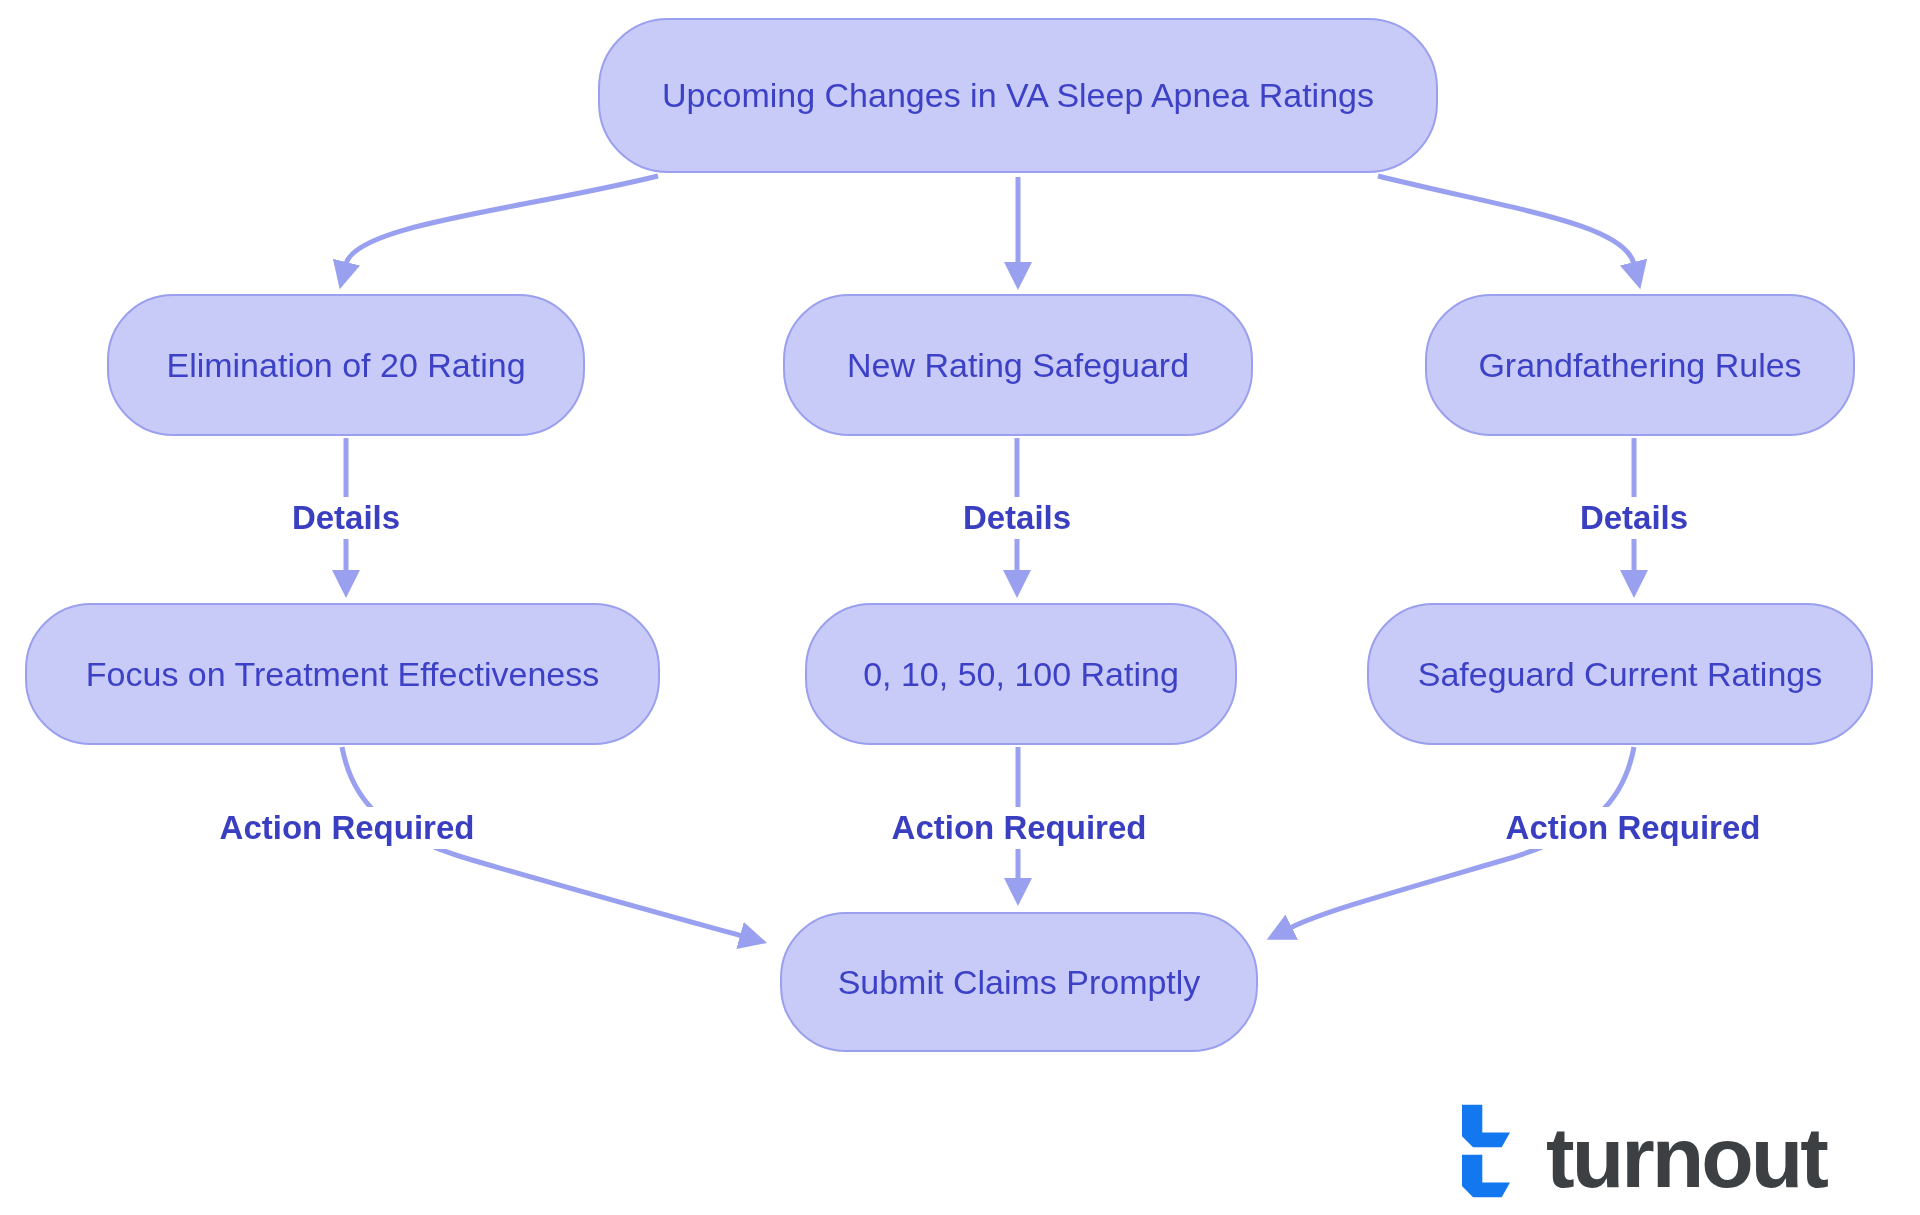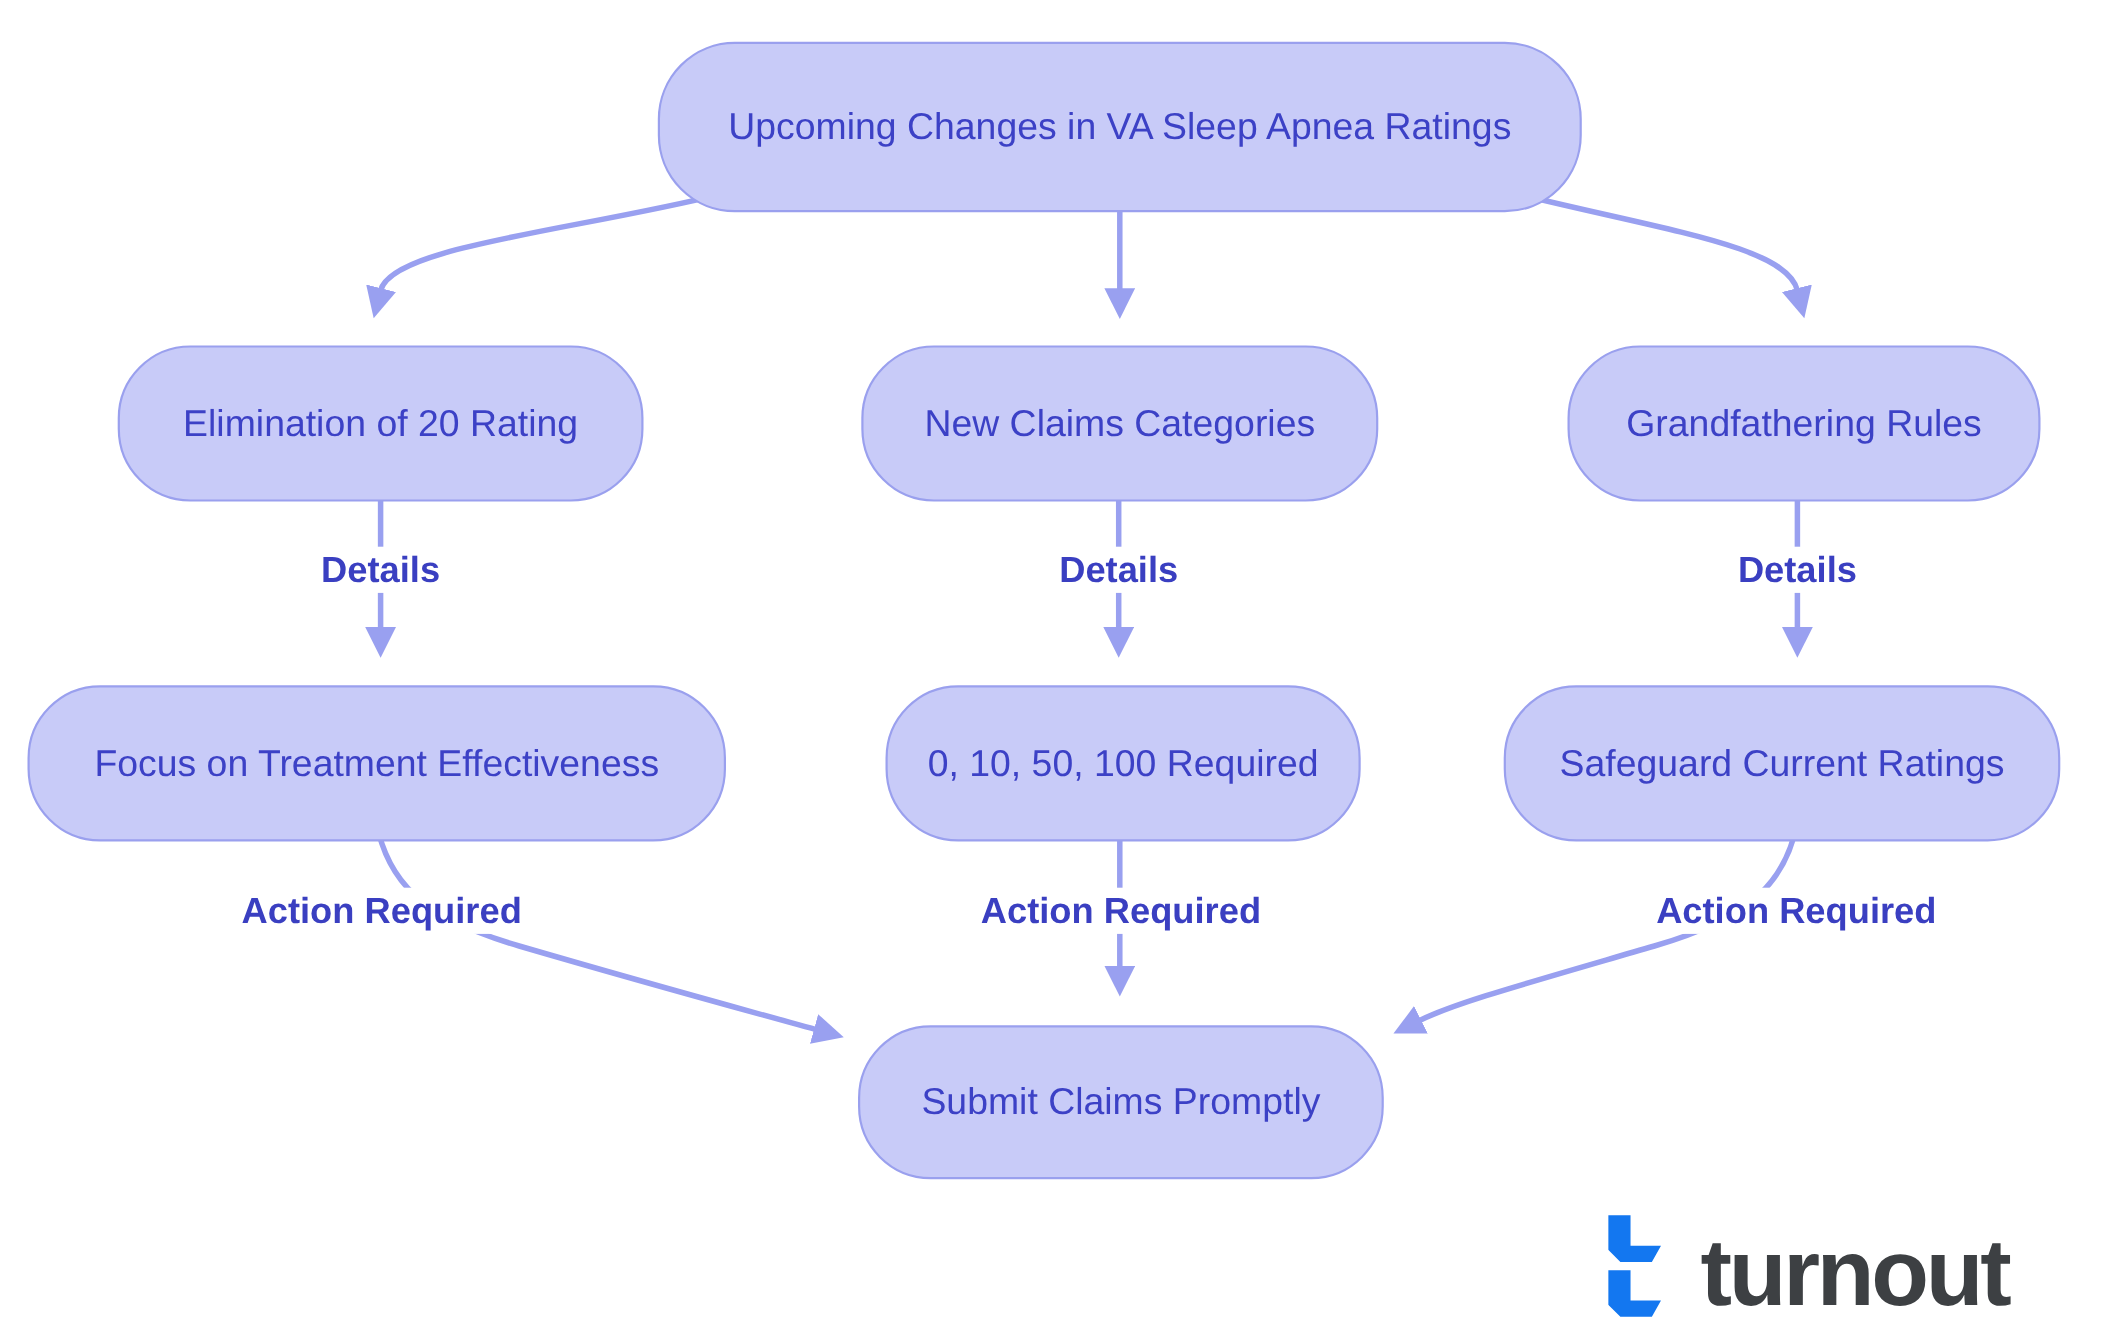--- a/index.html
+++ b/index.html
@@ -15,21 +15,20 @@
     position:absolute;
     display:flex;align-items:center;justify-content:center;
     background:#c8cbf8;
     border:2.5px solid #9aa0ee;
     border-radius:66px;
     color:#3c41c6;
     font-size:34px;font-weight:500;
     text-align:center;
     box-sizing:border-box;
     white-space:nowrap;
-    margin-top:20px;
   }
   .edge-label{
     position:absolute;
     transform:translate(-50%,-50%);
     background:#ffffff;
     color:#3a3fc1;
     font-size:33px;font-weight:700;
     padding:2px 10px;
     white-space:nowrap;
   }
@@ -60,25 +59,25 @@
       <path d="M 1634 438 L 1634 572" marker-end="url(#arrow)"></path>
       <path d="M 342 747 C 352 800 382 834 472 860 C 592 895 662 914 742 936" marker-end="url(#arrow)"></path>
       <path d="M 1018 747 L 1018 880" marker-end="url(#arrow)"></path>
       <path d="M 1634 747 C 1624 800 1594 834 1504 860 C 1384 895 1322 912 1290 928" marker-end="url(#arrow)"></path>
     </g>
   </svg>
 
   <div class="node" style="left:598px;top:18px;width:840px;height:155px;border-radius:70px;">Upcoming Changes in VA Sleep Apnea Ratings</div>
 
   <div class="node" style="left:107px;top:294px;width:478px;height:142px;">Elimination of 20 Rating</div>
-  <div class="node" style="left:783px;top:294px;width:470px;height:142px;">New Claims Categories</div>
+  <div class="node" style="left:783px;top:294px;width:470px;height:142px;">New Rating Safeguard</div>
   <div class="node" style="left:25px;top:603px;width:635px;height:142px;">Focus on Treatment Effectiveness</div>
 
   <div class="node" style="left:1425px;top:294px;width:430px;height:142px;">Grandfathering Rules</div>
-  <div class="node" style="left:805px;top:603px;width:432px;height:142px;">0, 10, 50, 100 Required</div>
+  <div class="node" style="left:805px;top:603px;width:432px;height:142px;">0, 10, 50, 100 Rating</div>
   <div class="node" style="left:780px;top:912px;width:478px;height:140px;">Submit Claims Promptly</div>
 
   <div class="node" style="left:1367px;top:603px;width:506px;height:142px;">Safeguard Current Ratings</div>
 
   <div class="edge-label" style="left:346px;top:518px;">Details</div>
   <div class="edge-label" style="left:1017px;top:518px;">Details</div>
   <div class="edge-label" style="left:1634px;top:518px;">Details</div>
 
   <div class="edge-label" style="left:347px;top:828px;">Action Required</div>
   <div class="edge-label" style="left:1019px;top:828px;">Action Required</div>

